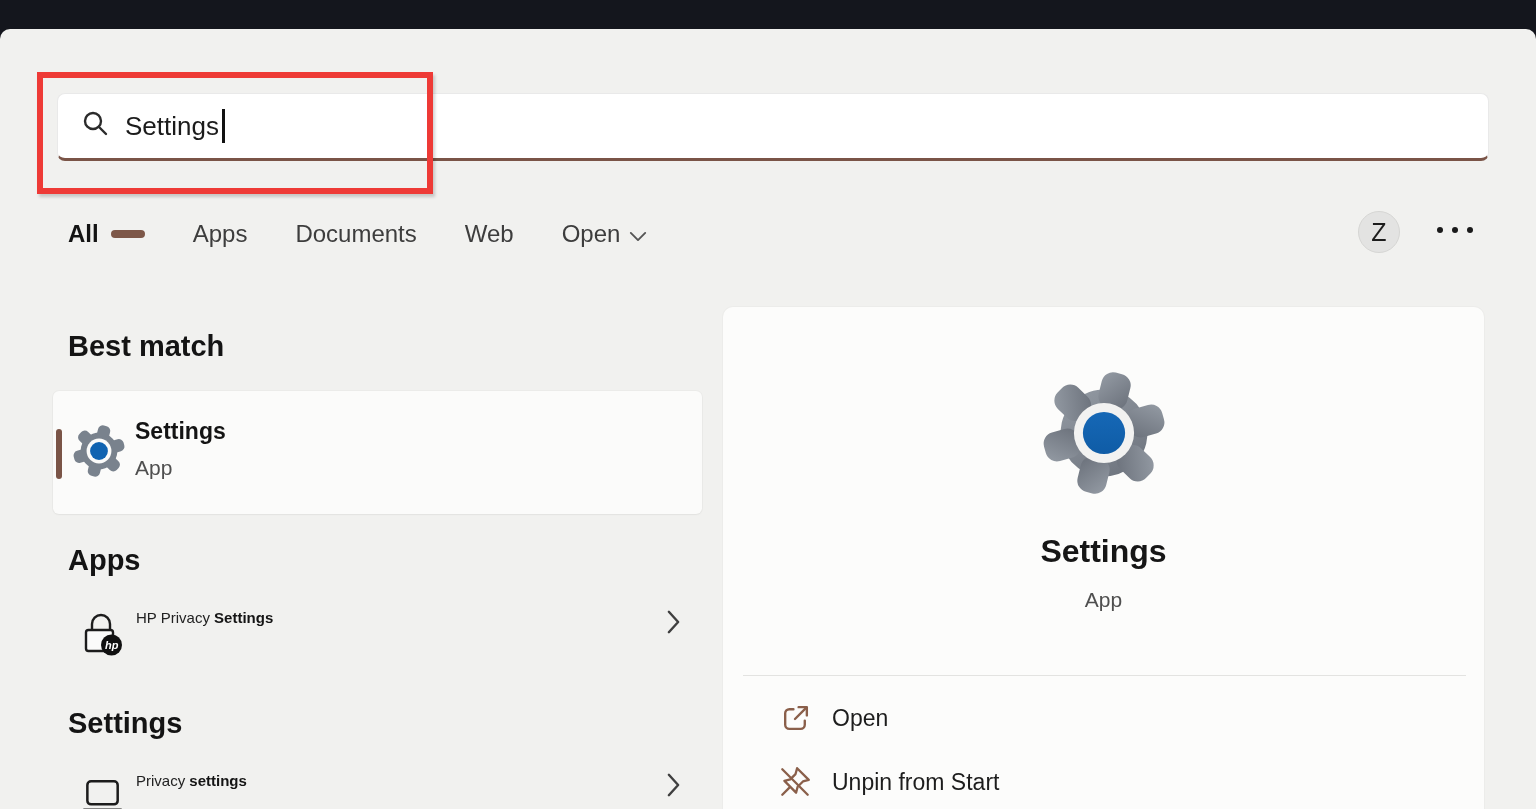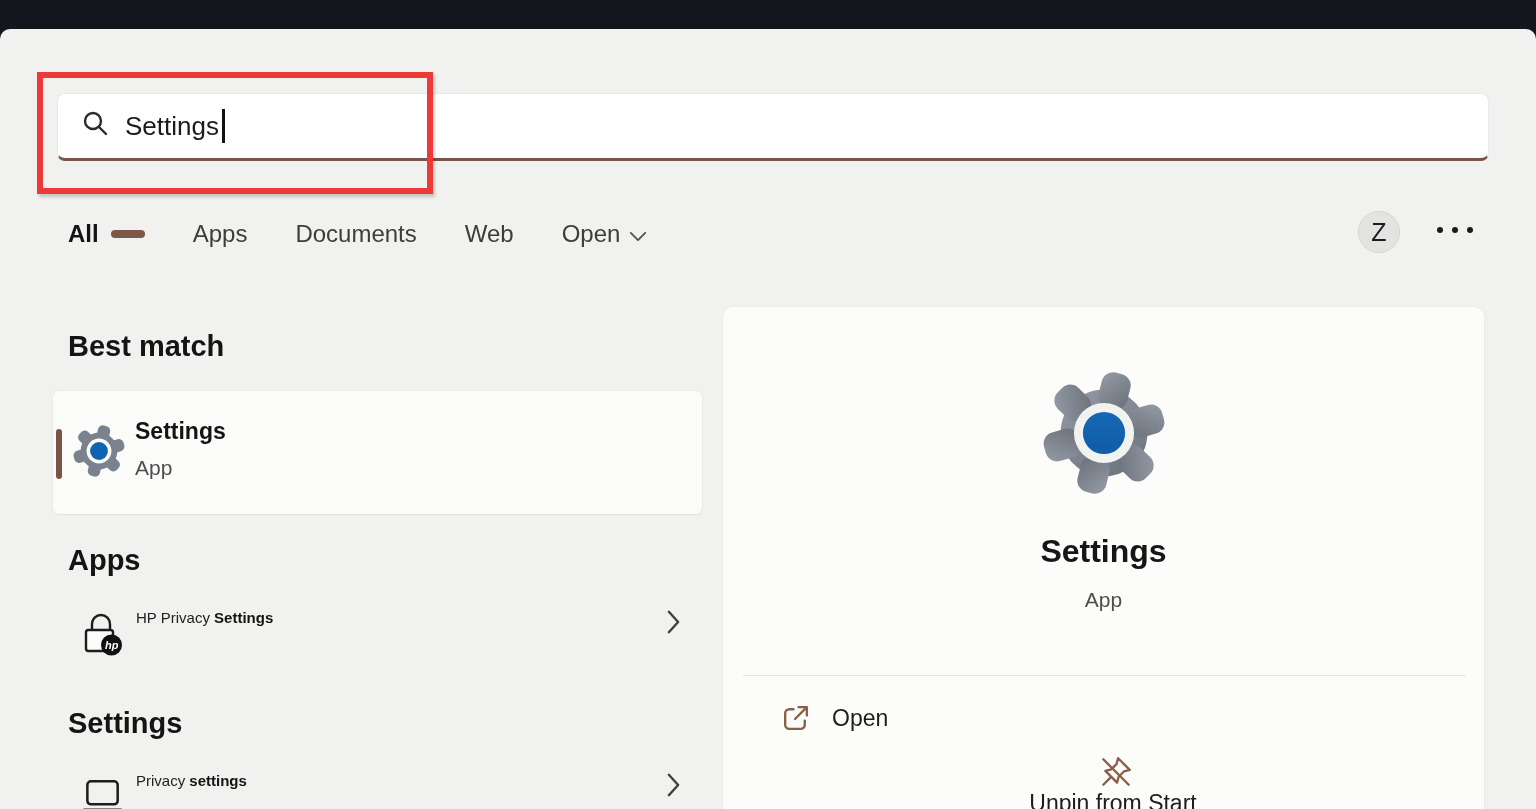--- a/index.html
+++ b/index.html
@@ -212,21 +212,21 @@
       <span class="a-icon">
         <svg width="33" height="33" viewBox="0 0 32 32" fill="none" stroke="#8a5f4a" stroke-width="2.3" stroke-linecap="round" stroke-linejoin="round">
           <path d="M14 7 H10 a4 4 0 0 0 -4 4 v11 a4 4 0 0 0 4 4 h11 a4 4 0 0 0 4 -4 v-4"></path>
           <path d="M19 5 h8 v8"></path>
           <line x1="15.5" y1="16.5" x2="26.5" y2="5.5"></line>
         </svg>
       </span>
       <span class="a-label">Open</span>
     </div>
 
-    <div class="action-row" style="top:447px;flex-direction:column;">
+    <div class="action-row" style="top:447px;">
       <span class="a-icon">
         <svg width="36" height="36" viewBox="0 0 34 34" fill="none" stroke="#8a5f4a" stroke-width="2.2" stroke-linecap="round" stroke-linejoin="round">
           <path d="M19 4 L30 15 L24.5 16.5 L19.5 21.5 L18 27 L7 16 L12.5 14.5 L17.5 9.5 Z"></path>
           <line x1="11.5" y1="22.5" x2="5" y2="29"></line>
           <line x1="5" y1="5" x2="29" y2="29"></line>
         </svg>
       </span>
       <span class="a-label">Unpin from Start</span>
     </div>
   </div>

